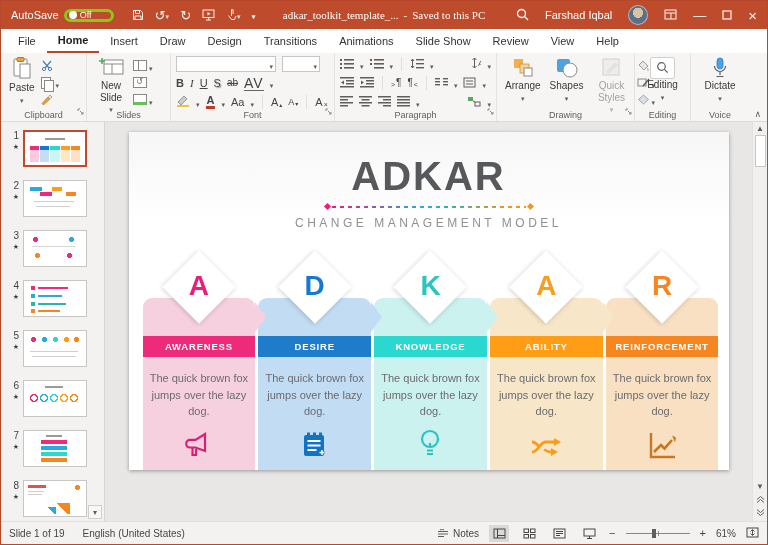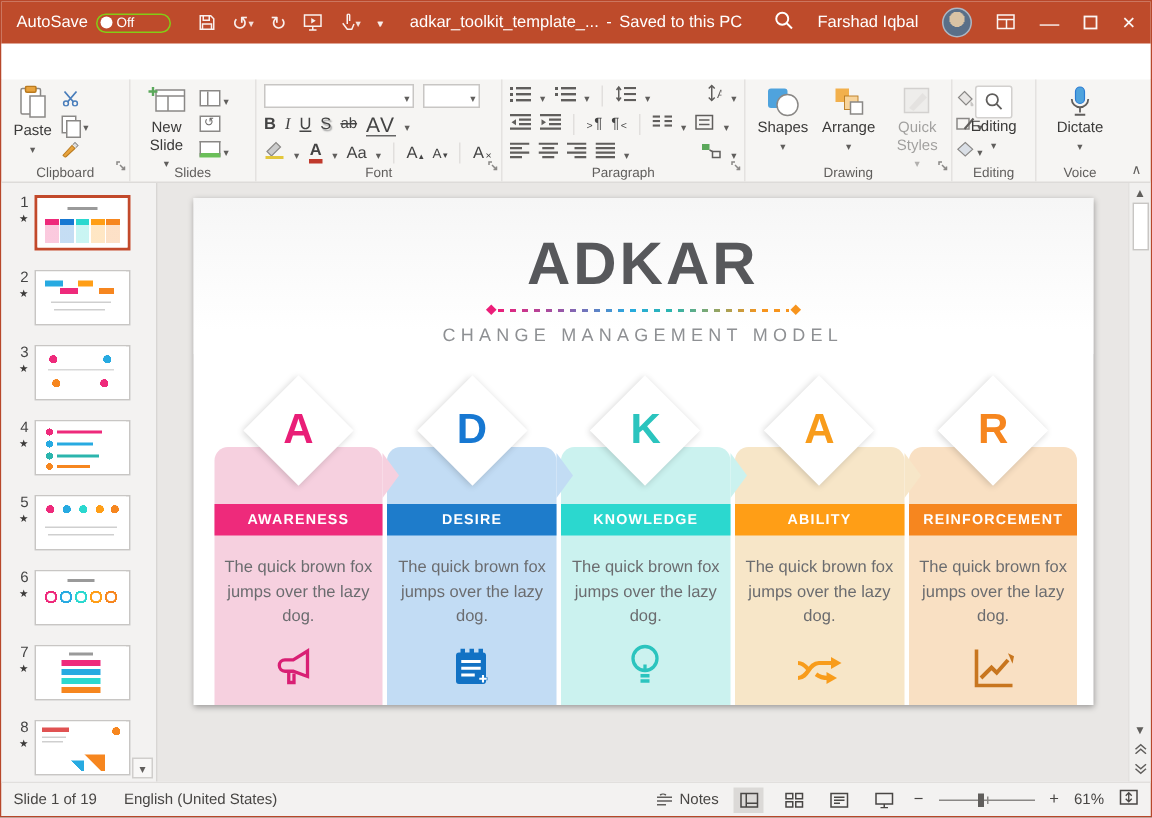--- a/index.html
+++ b/index.html
@@ -3,30 +3,30 @@
 <meta charset="utf-8">
 <style>
   html,body{margin:0;padding:0;background:#777;}
   body{width:768px;height:545px;overflow:hidden;font-family:"Liberation Sans","DejaVu Sans",sans-serif;}
   .window{width:766px;height:543px;border:1px solid #B7472A;background:#fff;display:flex;flex-direction:column;}
 
   
   .titlebar{height:28px;background:#BE4B2B;display:flex;align-items:center;color:#fff;font-size:11px;position:relative;flex:0 0 auto;}
   .tb-left{display:flex;align-items:flex-start;gap:10px;padding-left:10px;}
   .autosave{display:flex;align-items:center;gap:5px;}
-  .toggle{width:50px;height:13px;border:1px solid #84cc16;border-radius:8px;display:flex;align-items:center;padding:1px 2px;gap:3px;box-sizing:border-box;}
+  .toggle{width:50px;height:13px;border:3px solid #84cc16;border-radius:8px;display:flex;align-items:center;padding:1px 2px;gap:3px;box-sizing:border-box;}
   .knob{width:8px;height:8px;border-radius:50%;background:#fff;}
   .toggle-text{font-size:9px;color:#fff;}
   .qat{display:flex;align-items:center;gap:11px;margin-left:8px;}
   .qat .qi{display:flex;align-items:center;opacity:.92;}
   .qat .glyph{font-size:13px;line-height:1;}
   .u-undo::after{content:"↺";}
   .u-redo::after{content:"↻";}
   .caret-w::after{content:"▾";font-size:7px;opacity:.9;}
-  .tb-title{position:absolute;left:0;right:0;text-align:center;pointer-events:none;display:flex;justify-content:center;gap:5px;}
+  .tb-title{position:absolute;left:0;right:0;text-align:center;pointer-events:none;display:flex;justify-content:center;gap:5px;font-family:Liberation Serif, serif;}
   .tb-right{margin-left:auto;display:flex;align-items:center;gap:16px;padding-right:10px;z-index:2;}
   .avatar{width:18px;height:18px;border-radius:50%;background:radial-gradient(circle at 50% 38%,#d9c3a5 0 35%,#5a6f88 36% 100%);border:1px solid rgba(255,255,255,.5);}
   .winbtn{font-size:13px;line-height:1;opacity:.95;}
 
   
   .tabsbar{height:24px;background:#fff;display:flex;align-items:stretch;font-size:11px;color:#33322F;padding-left:6px;flex:0 0 auto;}
   .tab{display:flex;align-items:center;padding:0 11px;cursor:default;}
   .tab.active{color:#1d1c1b;border-bottom:2.5px solid #B7472A;font-weight:bold;}
   .tabs-right{margin-left:auto;display:flex;align-items:center;gap:6px;padding-right:8px;}
   .pillbtn{display:flex;align-items:center;gap:4px;border:1px solid #E8C9BE;border-radius:3px;color:#C04B2B;padding:2px 8px;font-size:11px;background:#fff;}
@@ -208,20 +208,33 @@
           </svg></span>
       <span class="winbtn">—</span>
       <span class="winbtn"><svg width="10" height="10" viewBox="0 0 10 10">
             <rect x="1" y="1" width="8" height="8" fill="none" stroke="#fff" stroke-width="1.2"></rect>
           </svg></span>
       <span class="winbtn" style="font-size:15px">×</span>
     </div>
   </div>
 
   <div class="tabsbar">
+    <div style="display:flex;">
+        <div class="tab">File</div>
+        <div class="tab active">Home</div>
+        <div class="tab">Insert</div>
+        <div class="tab">Draw</div>
+        <div class="tab">Design</div>
+        <div class="tab">Transitions</div>
+        <div class="tab">Animations</div>
+        <div class="tab">Slide Show</div>
+        <div class="tab">Review</div>
+        <div class="tab">View</div>
+        <div class="tab">Help</div>
+      </div>
   </div>
 
   <div class="ribbon">
 
     <div class="rgroup" style="width:86px">
       <div class="bigbtn">
         <svg width="20" height="24" viewBox="0 0 20 24">
             <rect x="2" y="2" width="13" height="17" rx="1" fill="#fff" stroke="#8A8886"></rect>
             <rect x="5" y="0.5" width="7" height="4" rx="1" fill="#E8A33D" stroke="#B97A1F"></rect>
             <rect x="8" y="7" width="10" height="14" fill="#fff" stroke="#8A8886"></rect>
@@ -465,33 +478,33 @@
       </div>
       <span class="glabel">Paragraph</span>
       <span class="launcher"><svg width="7" height="7" viewBox="0 0 7 7">
             <path d="M1 3V1h2 M6 4v2H4 M3 3l3 3" stroke="#8A8886" fill="none"></path>
           </svg></span>
     </div>
 
     <div class="rgroup" style="width:138px">
       <div class="bigbtn">
         <svg width="24" height="22" viewBox="0 0 24 22">
-            <rect x="2" y="2" width="13" height="13" rx="2" fill="#4FA3DD"></rect>
-            <circle cx="15" cy="13" r="7" fill="#fff" stroke="#8A8886"></circle>
-          </svg>
-        <span>Shapes</span>
-        <span class="caret"></span>
-      </div>
-      <div class="bigbtn">
-        <svg width="24" height="22" viewBox="0 0 24 22">
             <rect x="3" y="2" width="9" height="9" fill="#F2B04C"></rect>
             <rect x="9" y="7" width="9" height="9" fill="#F8D49B" stroke="#B97A1F" stroke-width=".6"></rect>
             <rect x="13" y="11" width="8" height="8" fill="#fff" stroke="#8A8886"></rect>
           </svg>
         <span>Arrange</span>
+        <span class="caret"></span>
+      </div>
+      <div class="bigbtn">
+        <svg width="24" height="22" viewBox="0 0 24 22">
+            <rect x="2" y="2" width="13" height="13" rx="2" fill="#4FA3DD"></rect>
+            <circle cx="15" cy="13" r="7" fill="#fff" stroke="#8A8886"></circle>
+          </svg>
+        <span>Shapes</span>
         <span class="caret"></span>
       </div>
       <div class="bigbtn grayed">
         <svg width="24" height="22" viewBox="0 0 24 22">
             <rect x="3" y="2" width="16" height="16" fill="#E6E4E2" stroke="#A9A7A5"></rect>
             <path d="M6 15L15 5l3 3-9 9z" fill="#CFCDCB"></path>
           </svg>
         <span style="width:38px">Quick Styles</span>
         <span class="caret"></span>
       </div>

